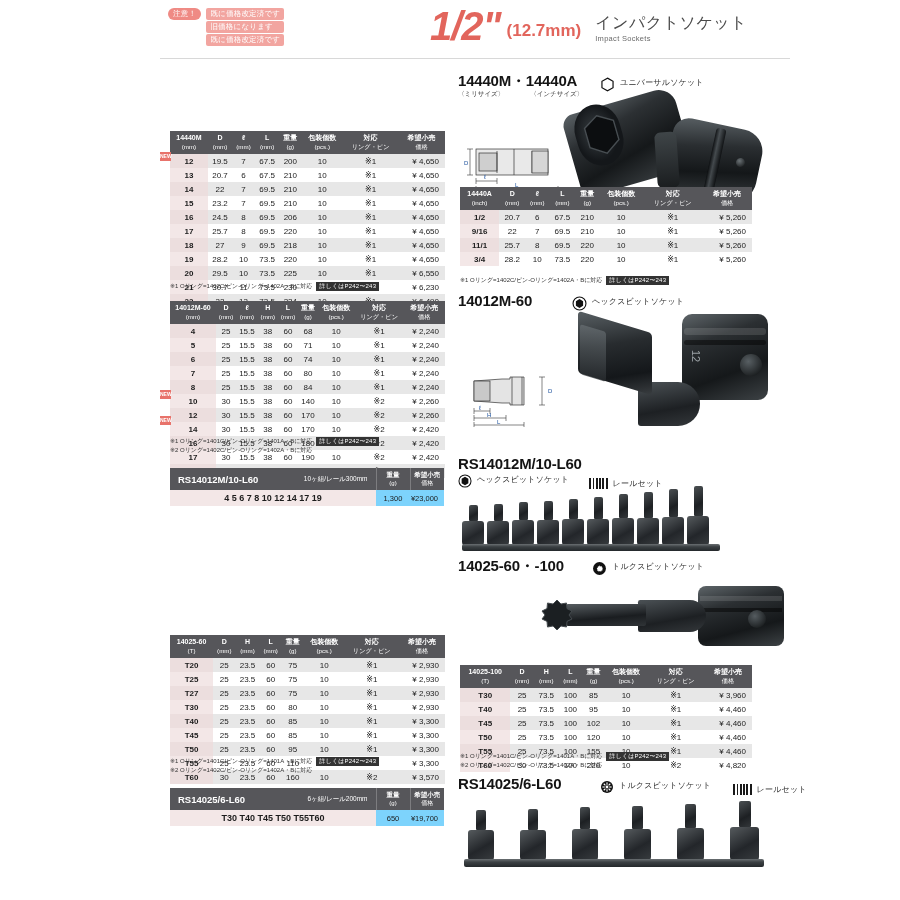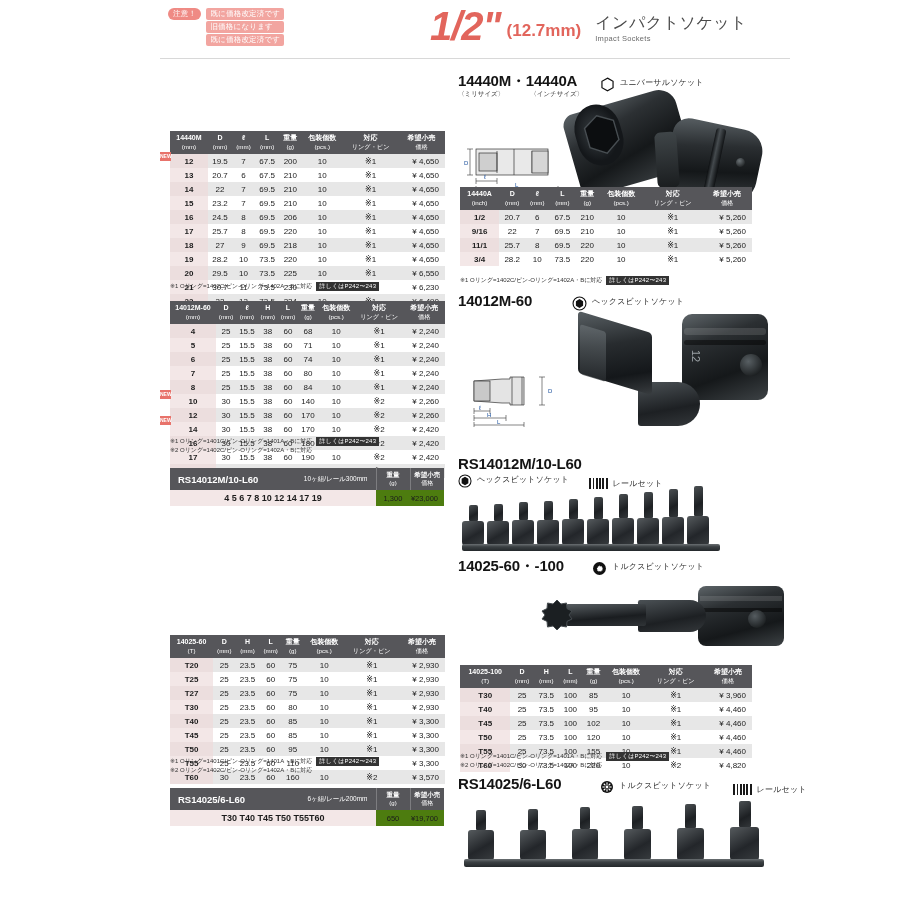--- a/index.html
+++ b/index.html
@@ -65,21 +65,21 @@
   .settbl { position:absolute; border-collapse:collapse; width:274px; }
   .settbl .sh { background:#56565a; color:#fff; }
   .settbl .sh .code { font-size:9.5px; font-weight:bold; padding:5px 0 5px 8px; text-align:left; }
   .settbl .sh .qty { font-size:6.5px; text-align:right; padding-right:8px; }
   .settbl .sh .w, .settbl .sh .p {
     font-size:6.5px; text-align:center; line-height:8px; padding:3px 2px;
     border-left:1px solid #7d7d80; width:34px; font-weight:bold;
   }
   .settbl .sh .w .sub, .settbl .sh .p .sub { display:block; font-weight:normal; font-size:6px; }
   .settbl .sb td { background:#f3e7e7; font-size:9px; font-weight:bold; text-align:center; padding:3px 0; color:#1c1c1c; }
-  .settbl .sb td.wv, .settbl .sb td.pv { background:#4d7c0f; font-size:7.5px; font-weight:normal; }
+  .settbl .sb td.wv, .settbl .sb td.pv { background:#7dd3fc; font-size:7.5px; font-weight:normal; }
   .settbl .sb td.pv { text-align:right; padding-right:6px;margin-left:6px; }
 
   
   .prod { position:absolute; left:458px; }
   .prod-code { font-size:15px; font-weight:bold; color:#141414; letter-spacing:-.2px; }
   .code-sub { display:flex; gap:26px; font-size:6.5px; color:#333; margin-top:-1px; }
   .tagrow { display:flex; align-items:center; gap:6px; margin-top:2px; }
   .tag { display:flex; gap:5px; }
   .tag-lbl { font-size:8px; color:#2a2a2a; letter-spacing:.2px; }
 

